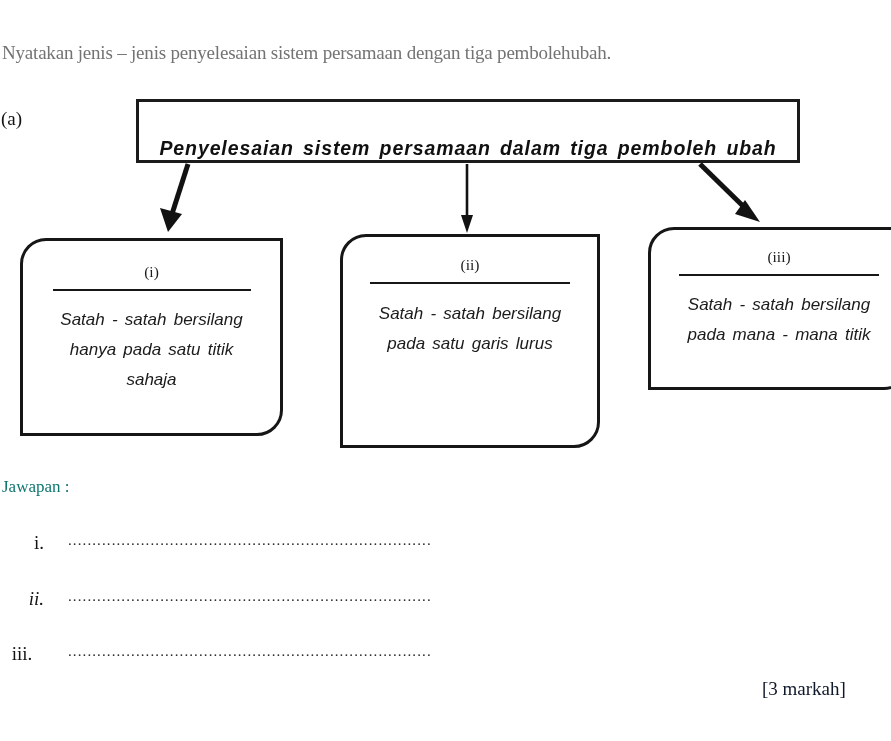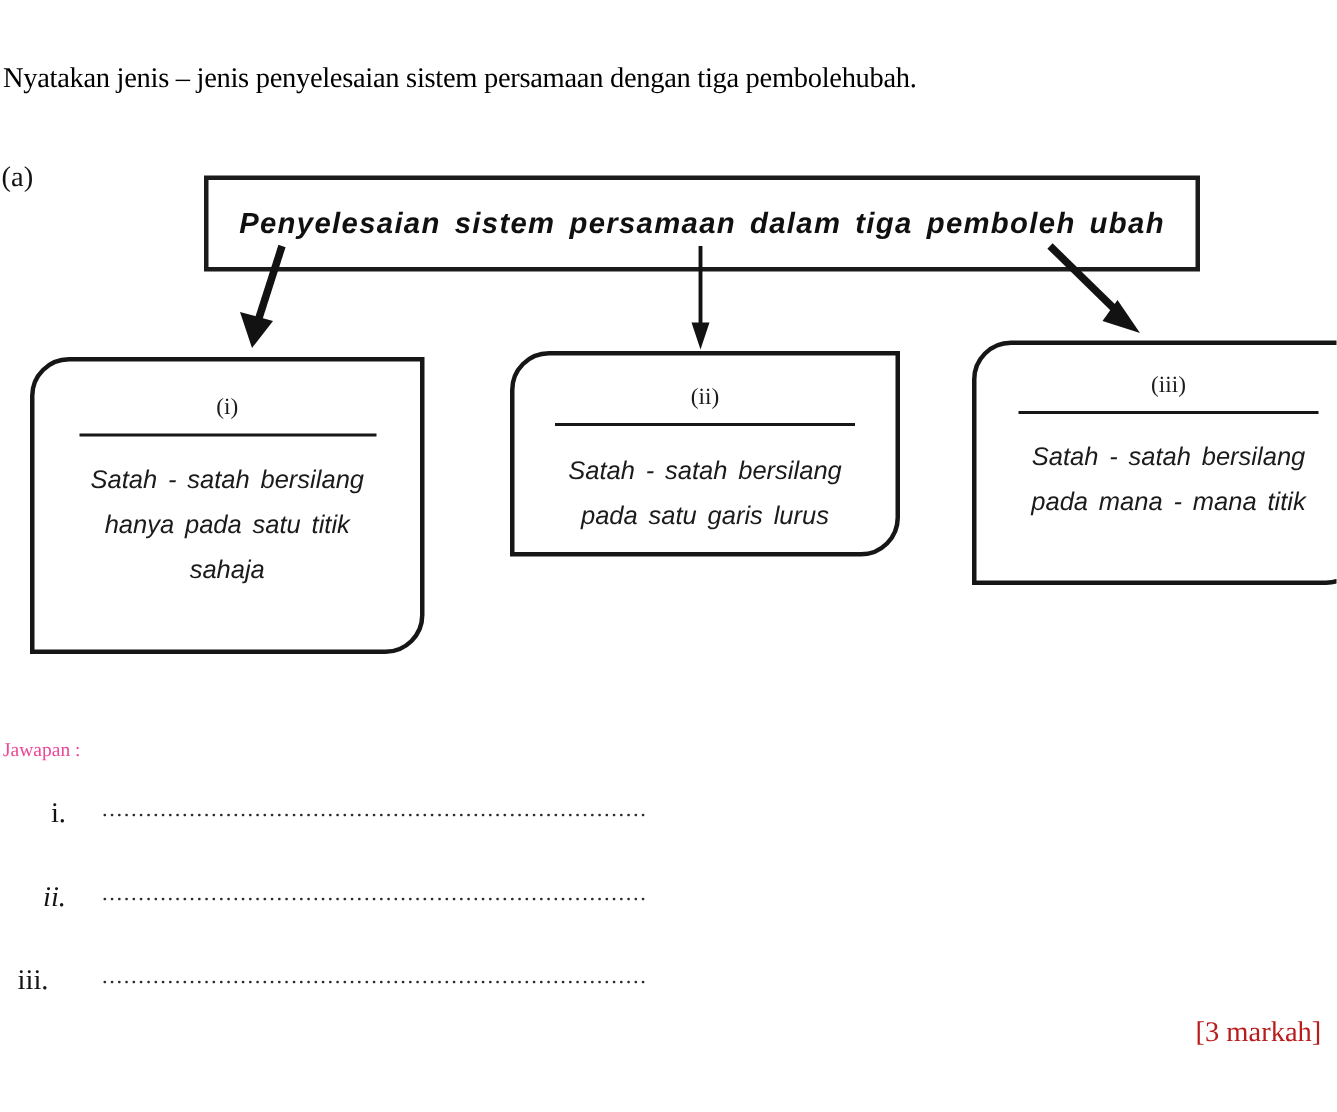--- a/index.html
+++ b/index.html
@@ -18,21 +18,21 @@
 
   
   #question-stem {
     position: absolute;
     left: 2px;
     top: 42px;
     font-family: "Liberation Serif", serif;
     font-size: 19px;
     letter-spacing: -0.2px;
     white-space: nowrap;
-    color: #000000;
+    color: #737373;
   }
 
   
   #part-label {
     position: absolute;
     left: 1px;
     top: 108px;
     font-family: "Liberation Serif", serif;
     font-size: 19px;
     color: #131313;
@@ -44,28 +44,28 @@
     left: 0;
     top: 0;
     width: 891px;
     height: 460px;
   }
 
   
   #title-box {
     position: absolute;
     left: 136px;
-    top: 117px;
+    top: 99px;
     width: 664px;
     height: 64px;
     border: 3px solid #1b1b1b;
     box-sizing: border-box;
     background: #ffffff;
     display: flex;
-    align-items: center;
+    align-items: flex-end;
     justify-content: center;
   }
   #title-box .title-text {
     font-family: "Liberation Sans", sans-serif;
     font-style: italic;
     font-weight: bold;
     font-size: 19.5px;
     letter-spacing: 0.9px;
     word-spacing: 3px;
     color: #101010;
@@ -118,39 +118,39 @@
     white-space: pre-line;
   }
 
   
   #branch-box-i { left: 20px; top: 238px; width: 263px; height: 198px; }
   #branch-box-i .branch-inner { padding-top: 23px; }
   #branch-box-i .branch-rule { width: 198px; }
   #branch-box-i .branch-body { margin-top: 14px; }
 
   
-  #branch-box-ii { left: 340px; top: 234px; width: 260px; height: 137px; }
+  #branch-box-ii { left: 340px; top: 234px; width: 260px; height: 214px; }
   #branch-box-ii .branch-inner { padding-top: 20px; }
   #branch-box-ii .branch-rule { width: 200px; }
   #branch-box-ii .branch-body { margin-top: 15px; }
 
   
   #branch-box-iii { left: 648px; top: 227px; width: 262px; height: 163px; }
   #branch-box-iii .branch-inner { padding-top: 19px; }
   #branch-box-iii .branch-rule { width: 200px; }
   #branch-box-iii .branch-body { margin-top: 14px; }
 
   
   #answer-heading {
     position: absolute;
     left: 2px;
-    top: 492px;
-    font-family: "Liberation Serif", serif;
-    font-size: 13px;
-    color: #ec4899;
+    top: 477px;
+    font-family: "Liberation Serif", serif;
+    font-size: 17px;
+    color: #0f766e;
   }
   .answer-row {
     position: absolute;
     left: 0;
     width: 560px;
     height: 28px;
   }
   .answer-num {
     position: absolute;
     font-family: "Liberation Serif", serif;
@@ -177,23 +177,22 @@
   #answer-row-3 { top: 643px; }
   #answer-row-3 .answer-num { left: 0; text-align: center; }
 
   
   #marks-note {
     position: absolute;
     left: 762px;
     top: 678px;
     font-family: "Liberation Serif", serif;
     font-size: 19px;
-    color: #b91c1c;
-    white-space: nowrap;
-    margin-left: 35px;
+    color: #0f172a;
+    white-space: nowrap;
   }
 </style>
 </head>
 <body>
 
 <div id="question-stem">Nyatakan jenis – jenis penyelesaian sistem persamaan dengan tiga pembolehubah.</div>
 
 <div id="part-label">(a)</div>
 
 <div id="diagram">

